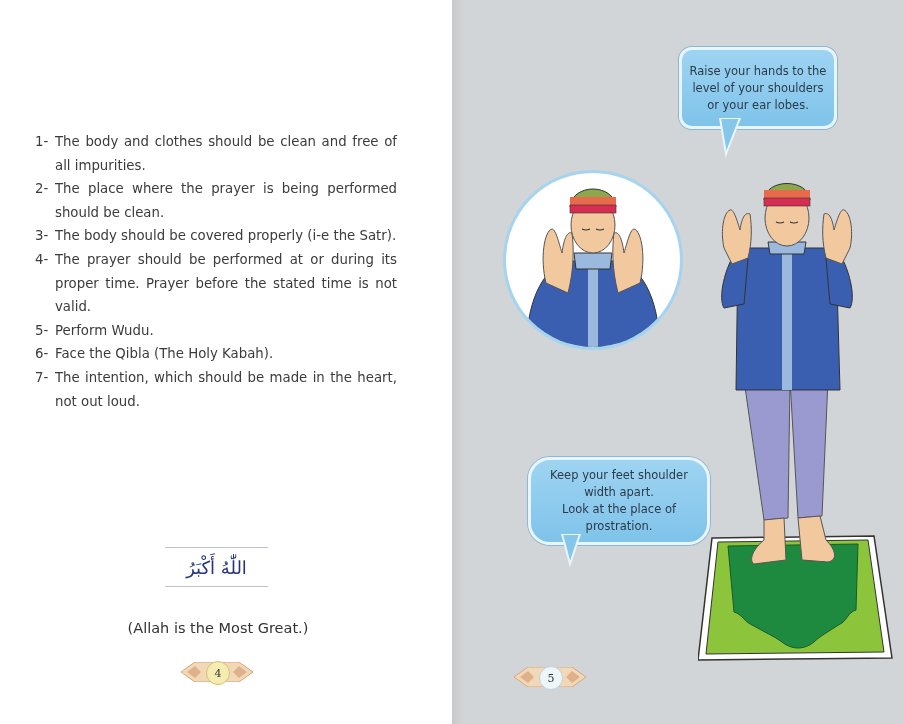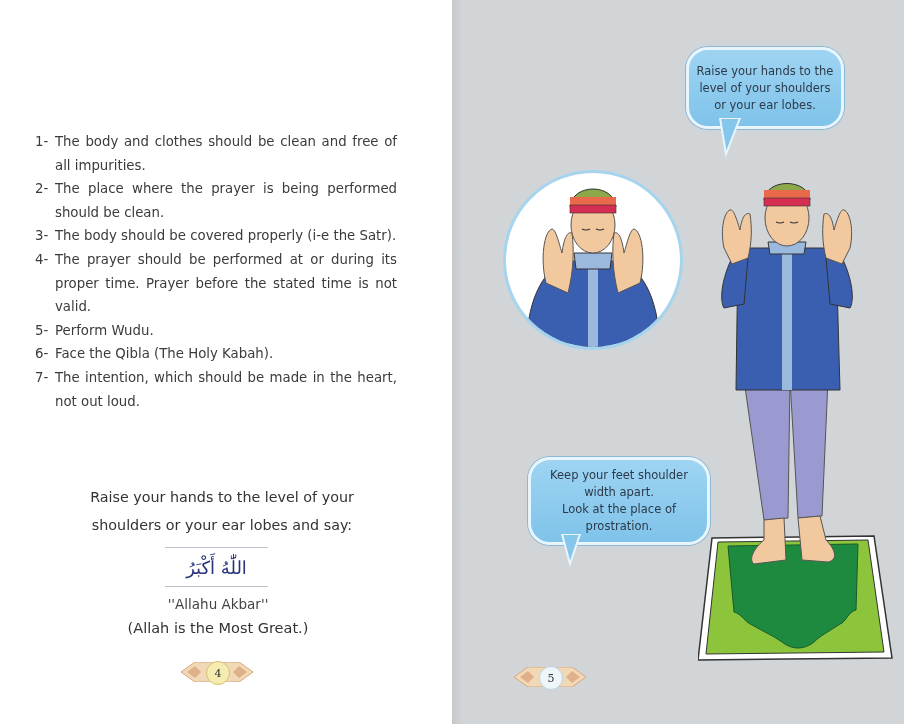--- a/index.html
+++ b/index.html
@@ -65,41 +65,36 @@
         <span class="num">6-</span>
         <span class="txt">Face the Qibla (The Holy Kabah).</span>
       </div>
     <div class="item">
         <span class="num">7-</span>
         <span class="txt">The intention, which should be made in the heart, not out loud.</span>
       </div>
   </div>
 
 
-  <div class="instr">
-    <div>Raise your hands to the level of your</div>
-    <div>shoulders or your ear lobes and say:</div>
-  </div>
 
   <div class="arabic-box">اللّٰهُ أَكْبَرُ</div>
-  <div class="translit">''Allahu Akbar''</div>
   <div class="translation">(Allah is the Most Great.)</div>
 
   <div class="pgnum" style="left:181px;top:657px;">
     <svg class="diamond" viewBox="0 0 72 20">
       <polygon points="0,10 14,0 58,0 72,10 58,20 14,20" fill="#f1d9b8" stroke="#d9a57a" stroke-width="1"></polygon>
       <path d="M6 10 L14 4 L20 10 L14 16 Z M52 10 L58 4 L66 10 L58 16 Z" fill="#d4956a" opacity="0.6"></path>
     </svg>
     <div class="circ" style="background:#f4ecb0;border:1px solid #d8c070;">4</div>
   </div>
 </div>
 
 <div class="page-right">
 
-  <div class="bubble" style="left:234px;top:47px;width:152px;height:76px;">
+  <div class="bubble" style="left:227px;top:47px;width:152px;height:76px;border-radius:13px;">
     <div>
       <span>Raise your hands to the</span>
       <span>level of your shoulders</span>
       <span>or your ear lobes.</span>
     </div>
   </div>
   <svg style="position:absolute;left:264px;top:118px;" width="30" height="40" viewBox="0 0 30 40">
     <path d="M4 0 L10 36 L24 0 Z" fill="#86c6eb" stroke="#e8f5fd" stroke-width="2"></path>
   </svg>
 

